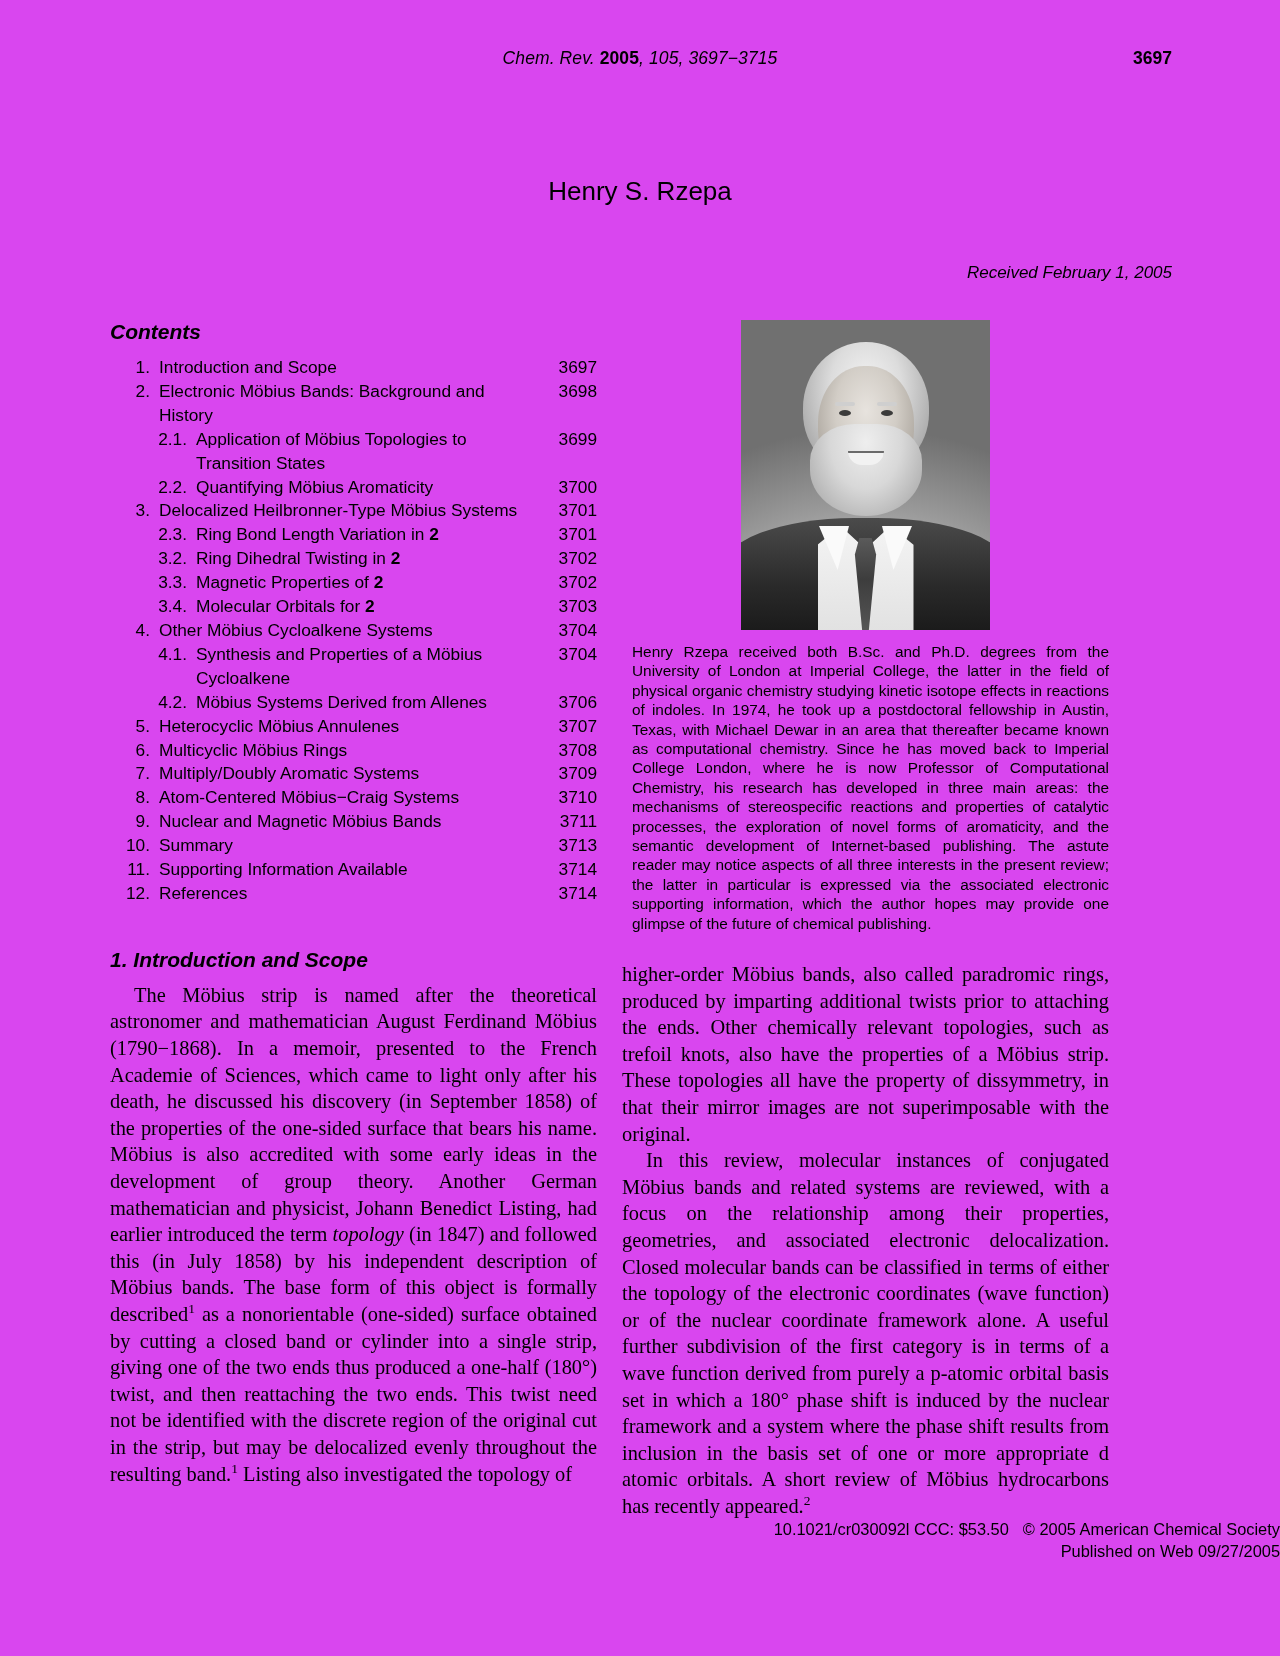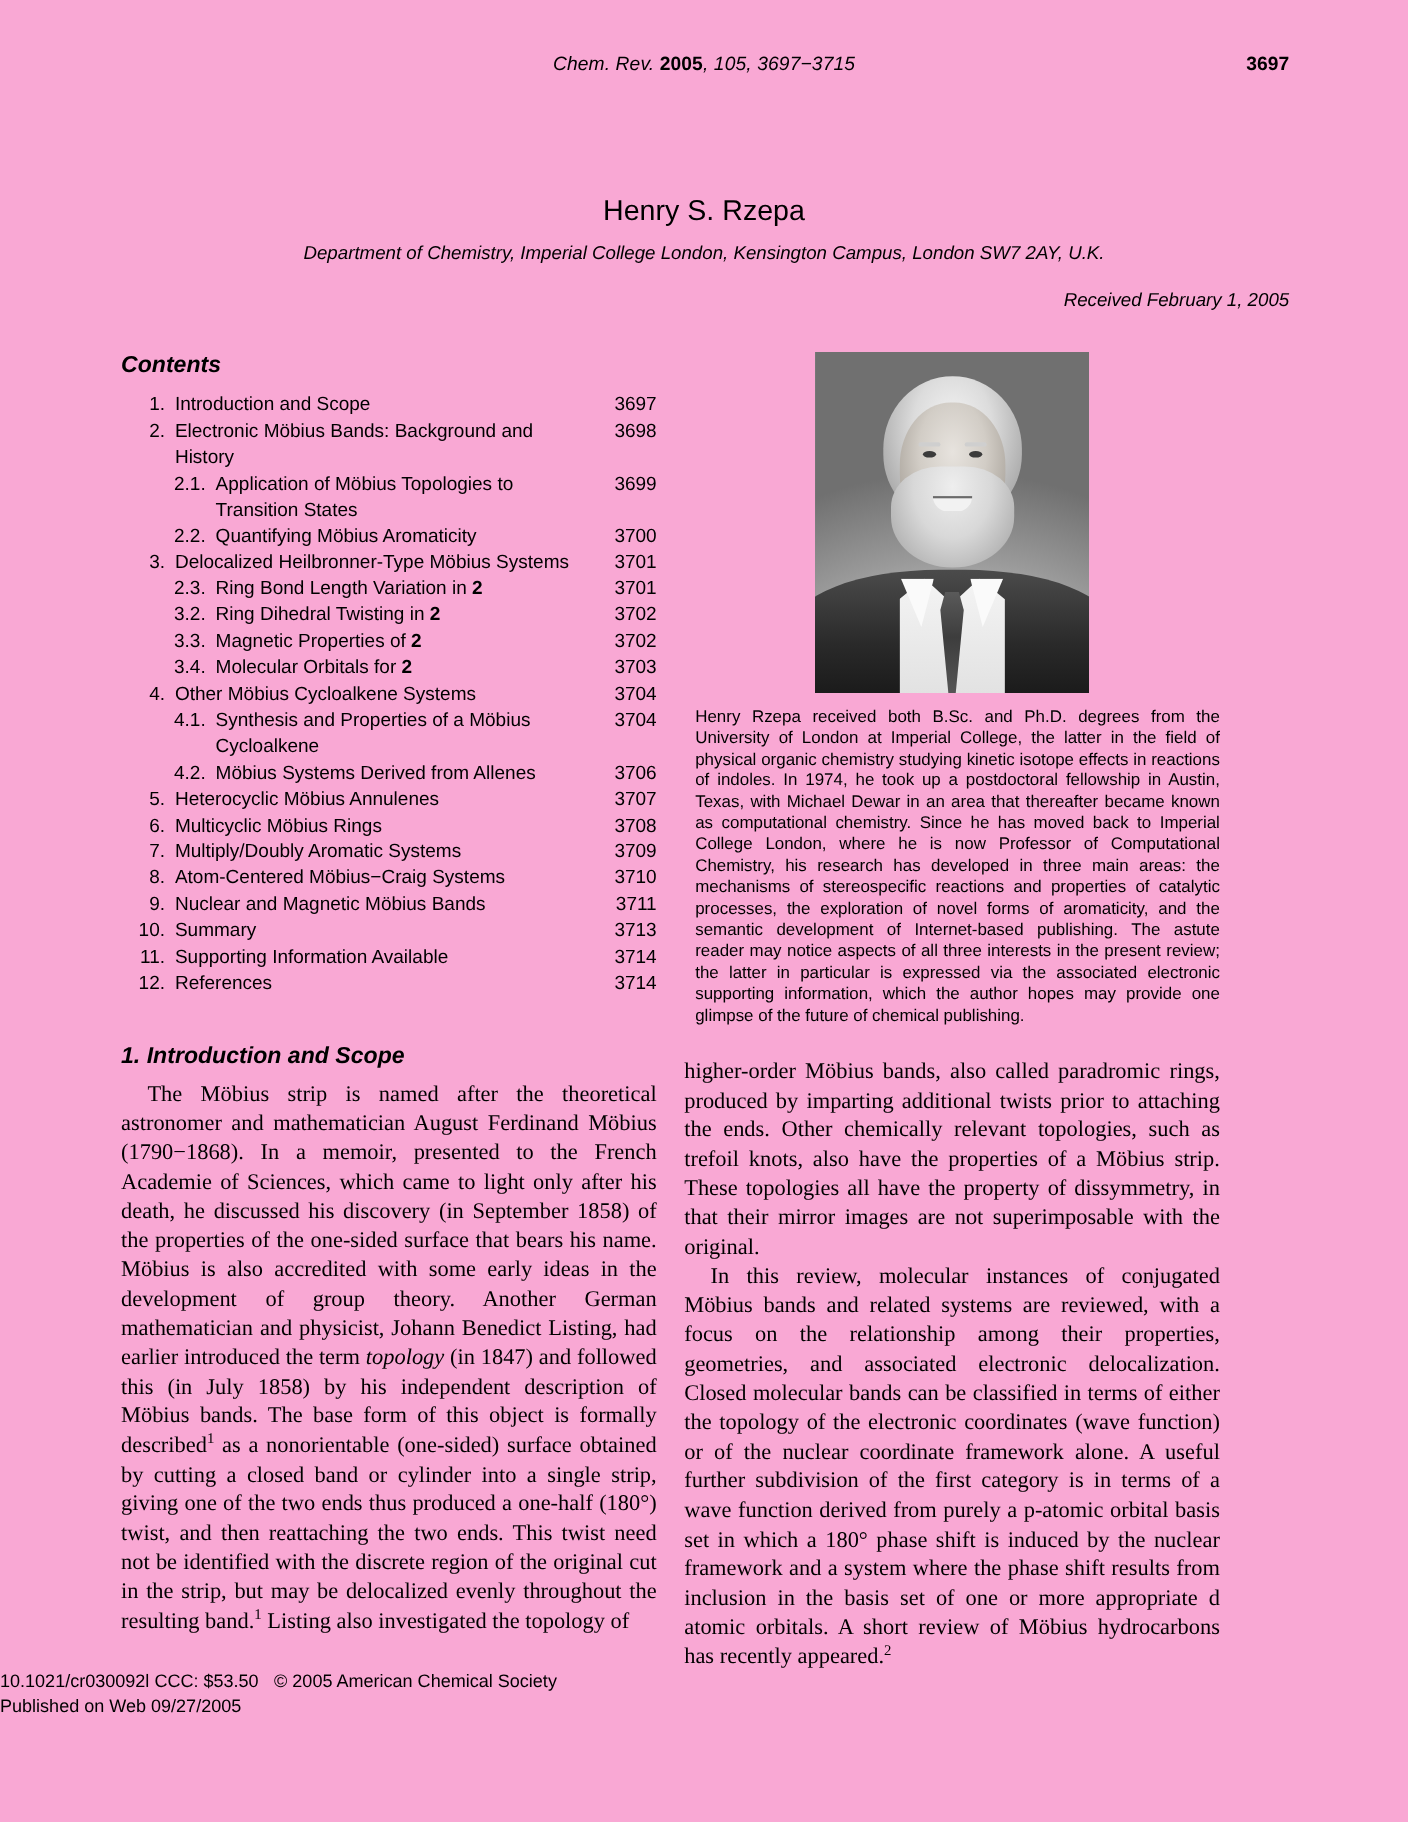--- a/index.html
+++ b/index.html
@@ -4,21 +4,21 @@
 <style>
   html, body {
     margin: 0;
     padding: 0;
     background: #ffffff;
   }
   .page {
     position: relative;
     width: 1280px;
     height: 1656px;
-    background: #f9a8d4;
+    background: #d946ef;
     color: #000000;
     box-sizing: border-box;
     padding: 4px;
     overflow: hidden;
     font-family: "Liberation Serif", serif;
   }
 
   
   .runhead {
     position: absolute;
@@ -281,41 +281,40 @@
 
   .left-body { margin-top: 42px; }
   .right-body { margin-top: 28px; }
 
   
   .footer {
     position: absolute;
     left: 0;
     right: 0;
     bottom: 94px;
-    text-align: left;
+    text-align: right;
     font-family: "Liberation Sans", sans-serif;
     font-size: 16.4px;
     line-height: 22px;
   }
   .footer .sp { display: inline-block; width: 14px; }
 </style>
 </head>
 <body>
 
 <div class="page">
 
   <div class="runhead">
     <div class="runhead-journal">
       <i>Chem. Rev.</i><span>&nbsp;</span><b>2005</b><span>, </span><i class="vol">105</i><span>, </span><span>3697−3715</span>
     </div>
     <div class="runhead-page">3697</div>
   </div>
 
   <div class="authors">Henry S. Rzepa</div>
-  <div class="affiliation">Department of Chemistry, Imperial College London, Kensington Campus, London SW7 2AY, U.K.</div>
   <div class="received">Received February 1, 2005</div>
 
   <div class="col-left">
 
     <div class="contents-head">Contents</div>
     <div class="toc" id="toc-list">
         <div class="toc-row">
           <span class="toc-num lvl1">1.</span>
           <span class="toc-title">Introduction and Scope</span>
           <span class="toc-page">3697</span>

